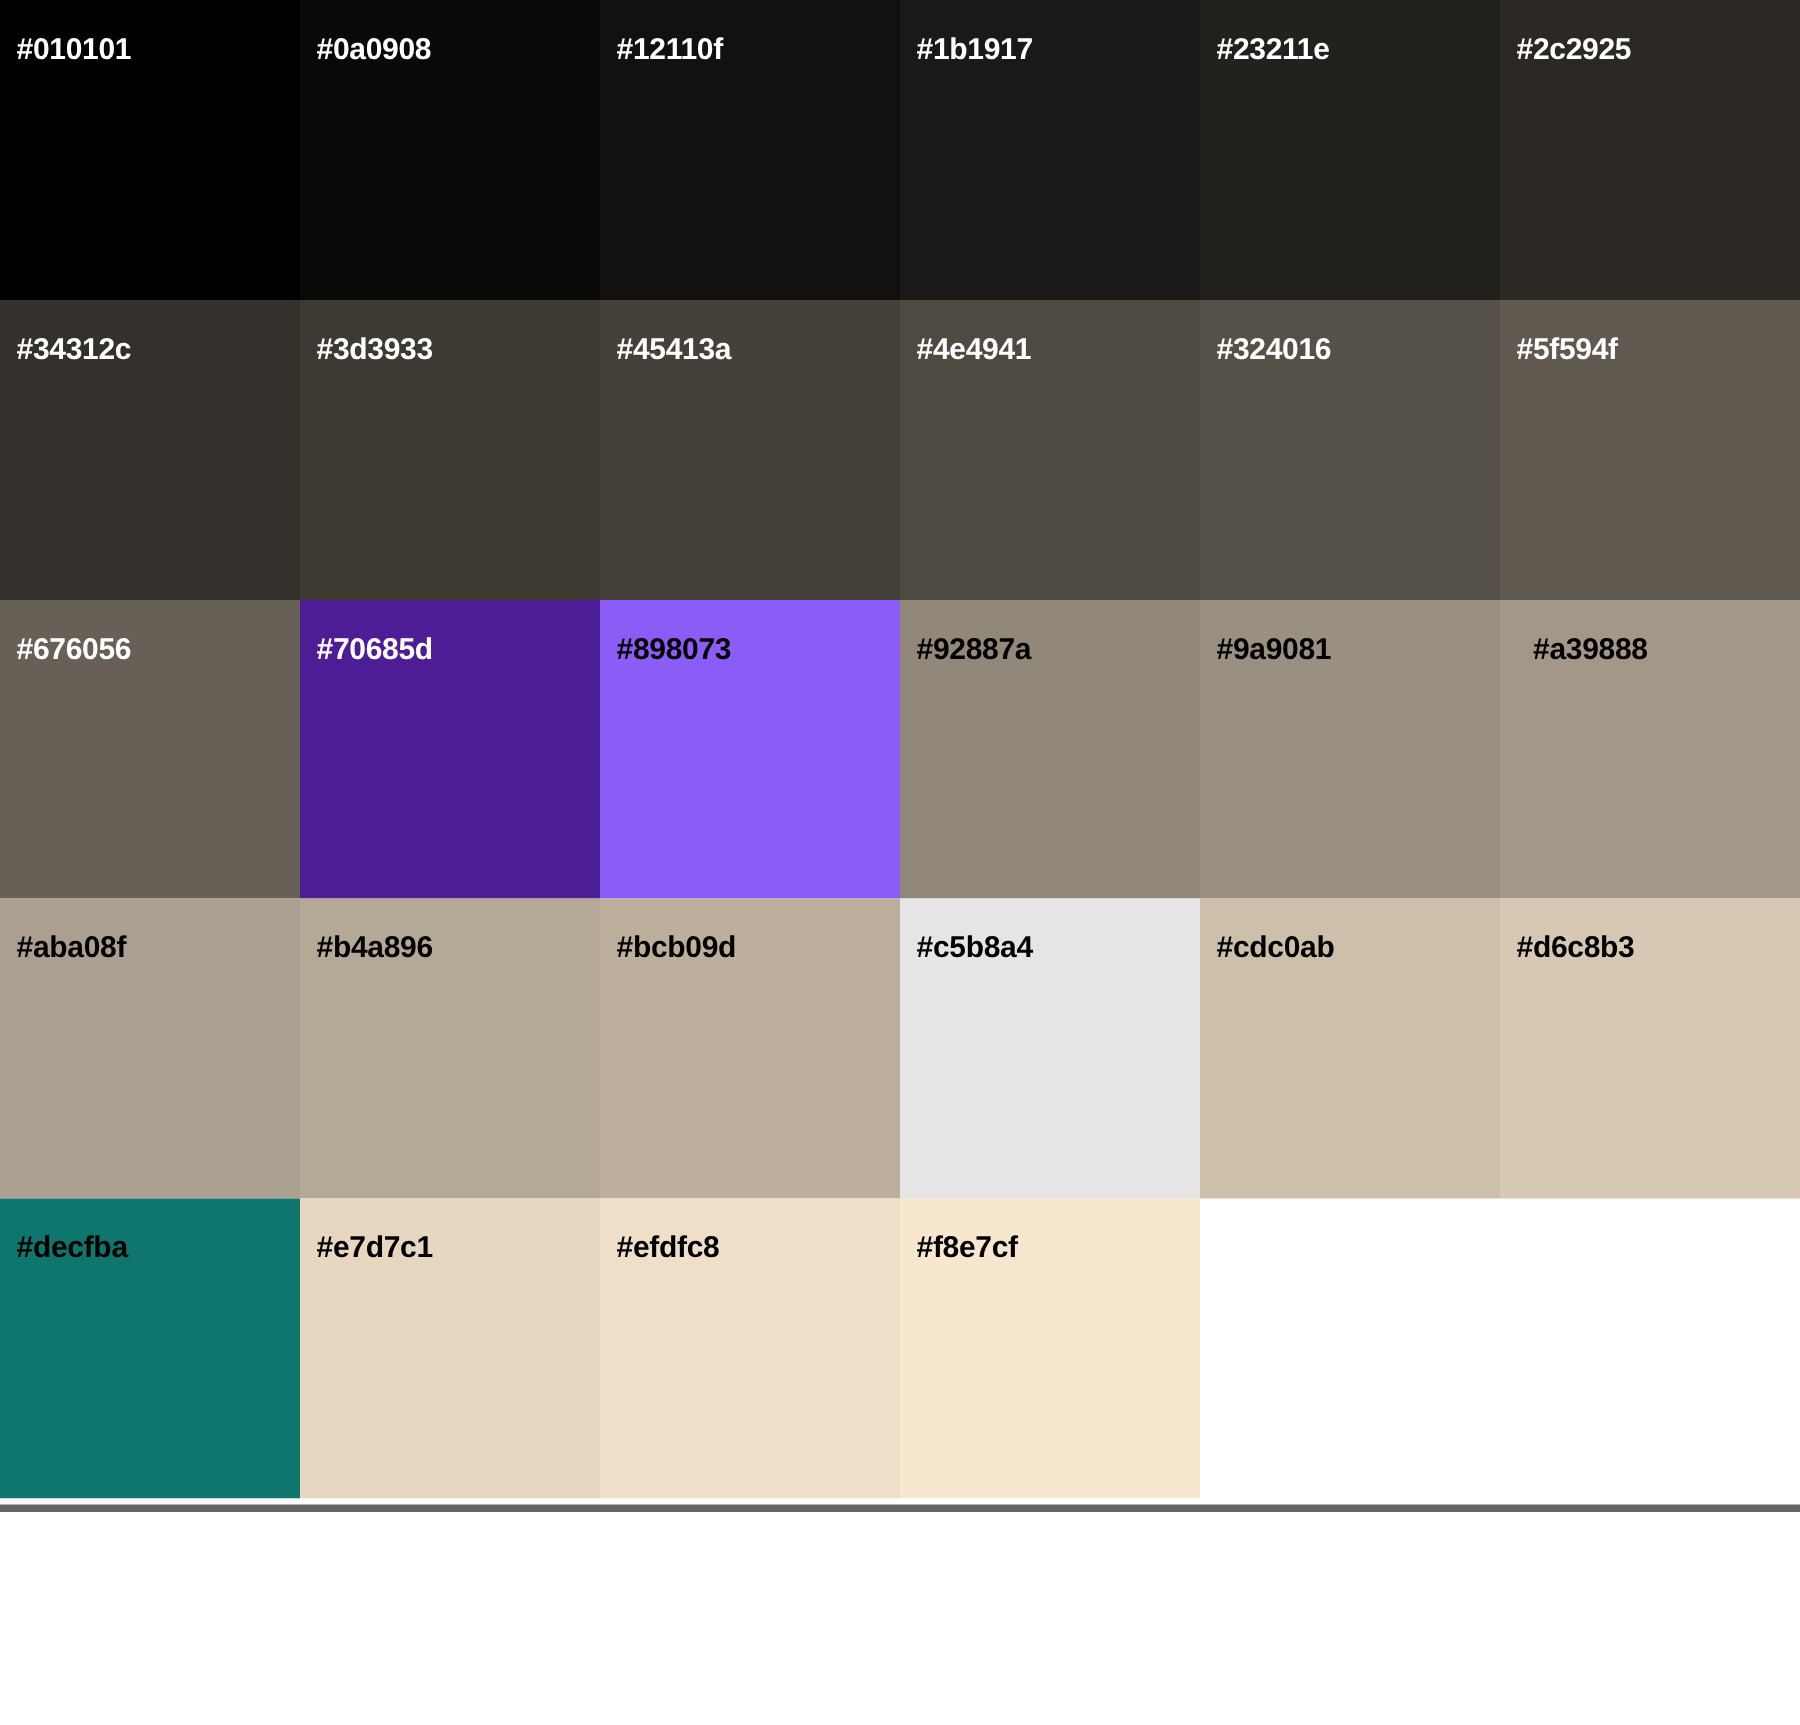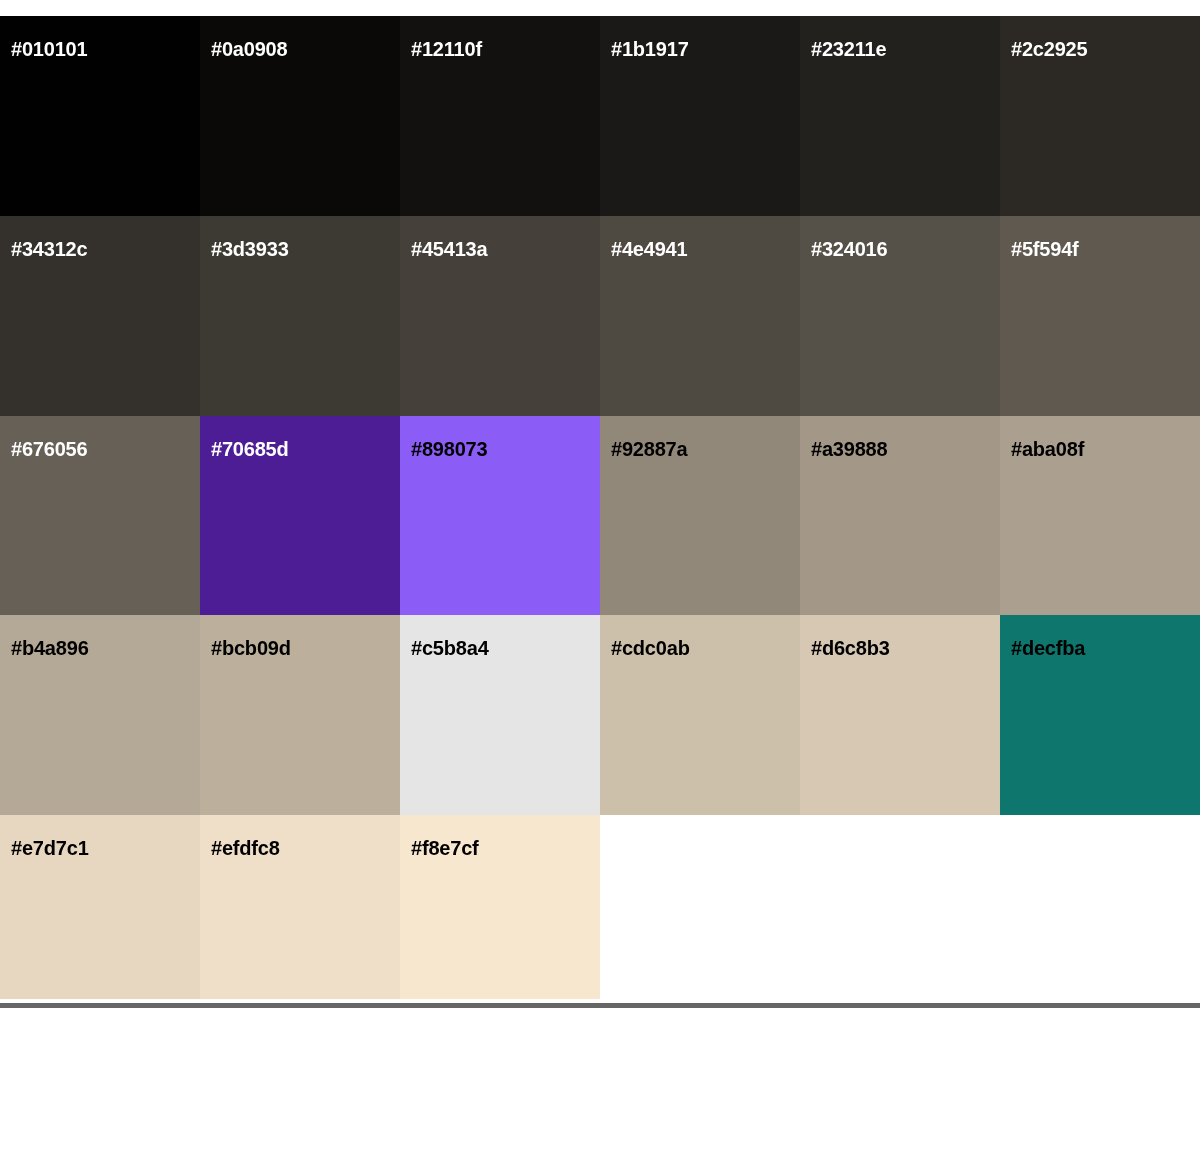--- a/index.html
+++ b/index.html
@@ -8,21 +8,21 @@
     width:1200px; height:1150px;
     background:#ffffff;
     font-family:"Liberation Sans","DejaVu Sans",sans-serif;
     overflow:hidden;
   }
 
   #page { position:relative; width:1200px; height:1150px; background:#fff; }
 
   
   #palette-grid {
-    position:absolute; left:0; top:16px;
+    position:absolute; left:0; top:0;
     width:1200px; height:999px;
     display:grid;
     grid-template-columns:repeat(6,1fr);
     grid-template-rows:repeat(5,1fr);
   }
   .swatch {
     position:relative;
     display:block;
   }
   .swatch-label {
@@ -95,22 +95,25 @@
       </div>
       <div class="swatch light-text" style="background: #4c1d95;">
         <span class="swatch-label" style="color: rgb(255, 255, 255);">#70685d</span>
       </div>
       <div class="swatch dark-text" style="background: #8b5cf6;">
         <span class="swatch-label" style="color: rgb(0, 0, 0);">#898073</span>
       </div>
       <div class="swatch dark-text" style="background: rgb(146, 136, 122);">
         <span class="swatch-label" style="color: rgb(0, 0, 0);">#92887a</span>
       </div>
+      <div class="swatch dark-text" style="background: rgb(154, 144, 129);">
+        <span class="swatch-label" style="color: rgb(0, 0, 0);">#9a9081</span>
+      </div>
       <div class="swatch dark-text" style="background: rgb(163, 152, 136);">
-        <span class="swatch-label" style="color: rgb(0, 0, 0);">#a39888</span>
+        <span class="swatch-label" style="color: rgb(0, 0, 0); margin-left: 11px;">#a39888</span>
       </div>
       <div class="swatch dark-text" style="background: rgb(171, 160, 143);">
         <span class="swatch-label" style="color: rgb(0, 0, 0);">#aba08f</span>
       </div>
       <div class="swatch dark-text" style="background: rgb(180, 168, 150);">
         <span class="swatch-label" style="color: rgb(0, 0, 0);">#b4a896</span>
       </div>
       <div class="swatch dark-text" style="background: rgb(188, 176, 157);">
         <span class="swatch-label" style="color: rgb(0, 0, 0);">#bcb09d</span>
       </div>

